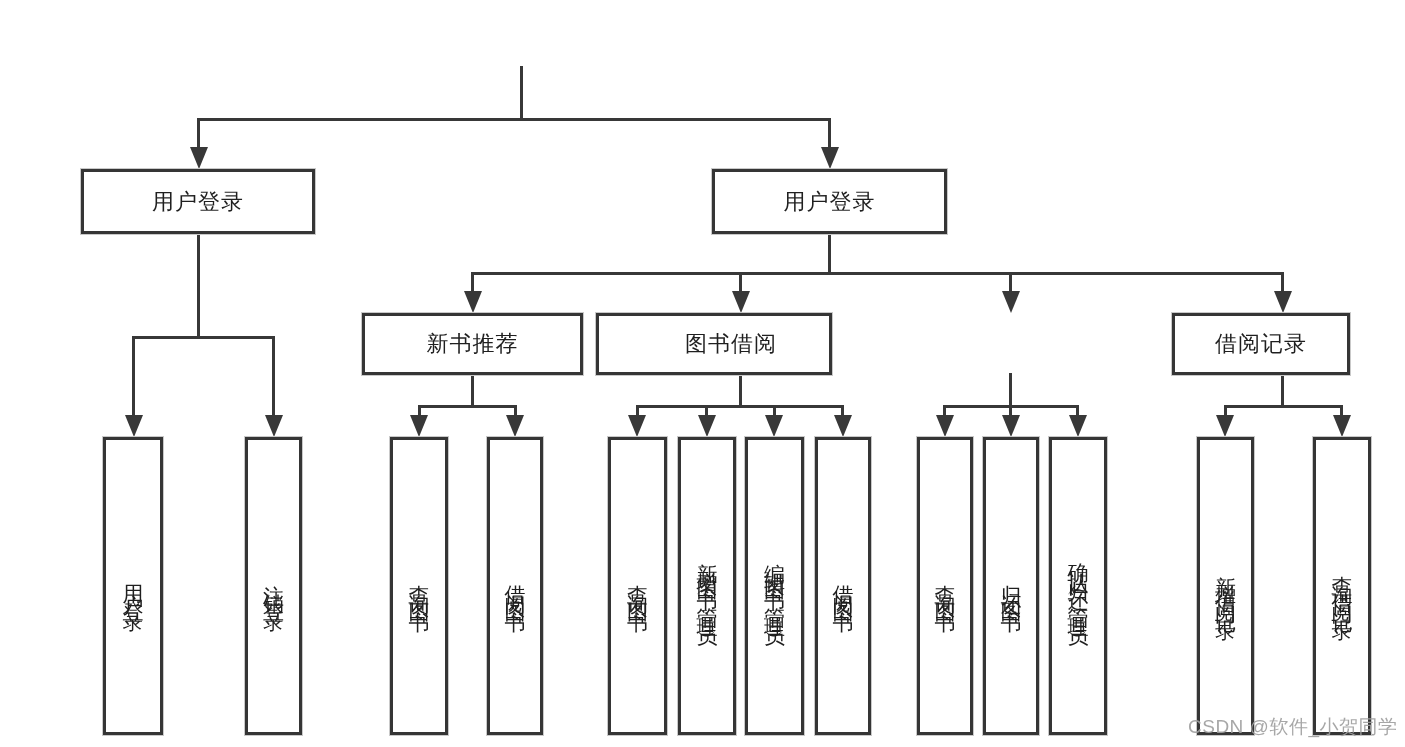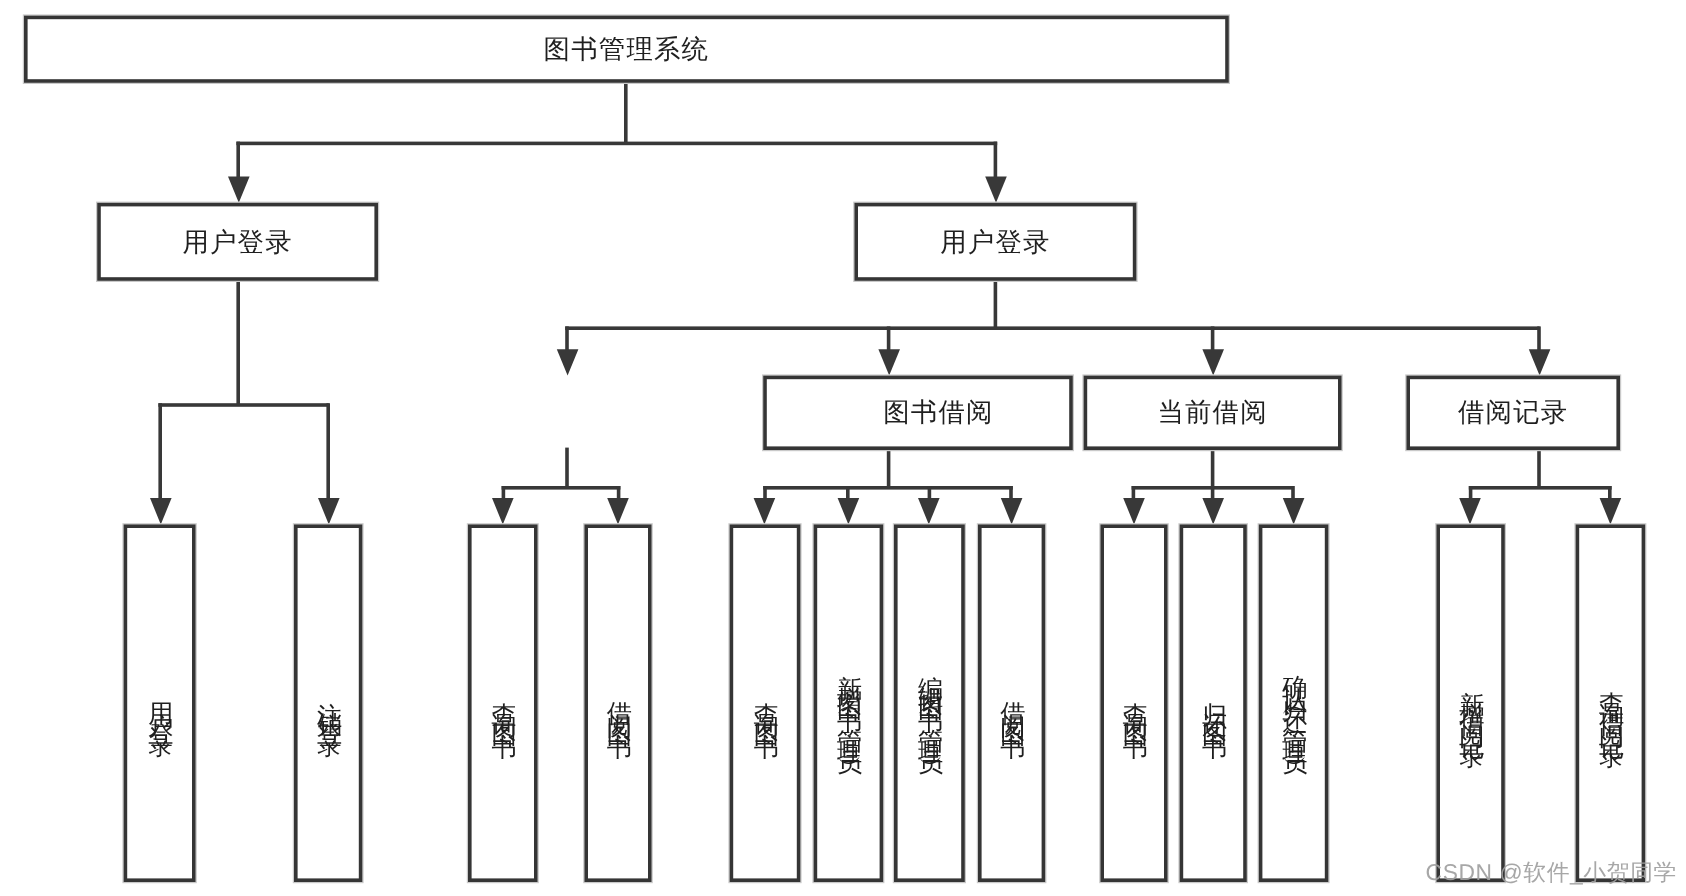--- a/index.html
+++ b/index.html
@@ -115,36 +115,33 @@
   <div class="vline" style="left:1076px; top:405px; height:14px;"></div>
   <div class="arrow" style="left:1069px; top:415px;"></div>
 
   <div class="vline" style="left:1281px; top:373px; height:34px;"></div>
   <div class="hline" style="left:1224px; top:405px; width:119px;"></div>
   <div class="vline" style="left:1224px; top:405px; height:14px;"></div>
   <div class="arrow" style="left:1216px; top:415px;"></div>
   <div class="vline" style="left:1340px; top:405px; height:14px;"></div>
   <div class="arrow" style="left:1333px; top:415px;"></div>
 
-  <div class="node hnode" style="left:20px; top:13px; width:1004px; height:56px;">
-    <span>图书管理系统</span>
-  </div>
 
   <div class="node hnode" style="left:81px; top:169px; width:234px; height:65px;">
     <span>用户登录</span>
   </div>
   <div class="node hnode" style="left:712px; top:169px; width:235px; height:65px;">
     <span>用户登录</span>
   </div>
 
-  <div class="node hnode" style="left:636px; top:313px; width:258px; height:62px;padding-left:34px;">
+  <div class="node hnode" style="left:362px; top:313px; width:221px; height:62px;">
+    <span>新书推荐</span>
+  </div>
+  <div class="node hnode" style="left:596px; top:313px; width:236px; height:62px;padding-left:34px;">
     <span>图书借阅</span>
-  </div>
-  <div class="node hnode" style="left:903px; top:313px; width:215px; height:62px;">
-    <span>当前借阅</span>
   </div>
   <div class="node hnode" style="left:1172px; top:313px; width:178px; height:62px;">
     <span>借阅记录</span>
   </div>
 
   <div class="node vnode" style="left:103px; top:437px; width:60px; height:298px;">
     <span class="vtext">用户登录</span>
   </div>
   <div class="node vnode" style="left:245px; top:437px; width:57px; height:298px;">
     <span class="vtext">注销登录</span>

